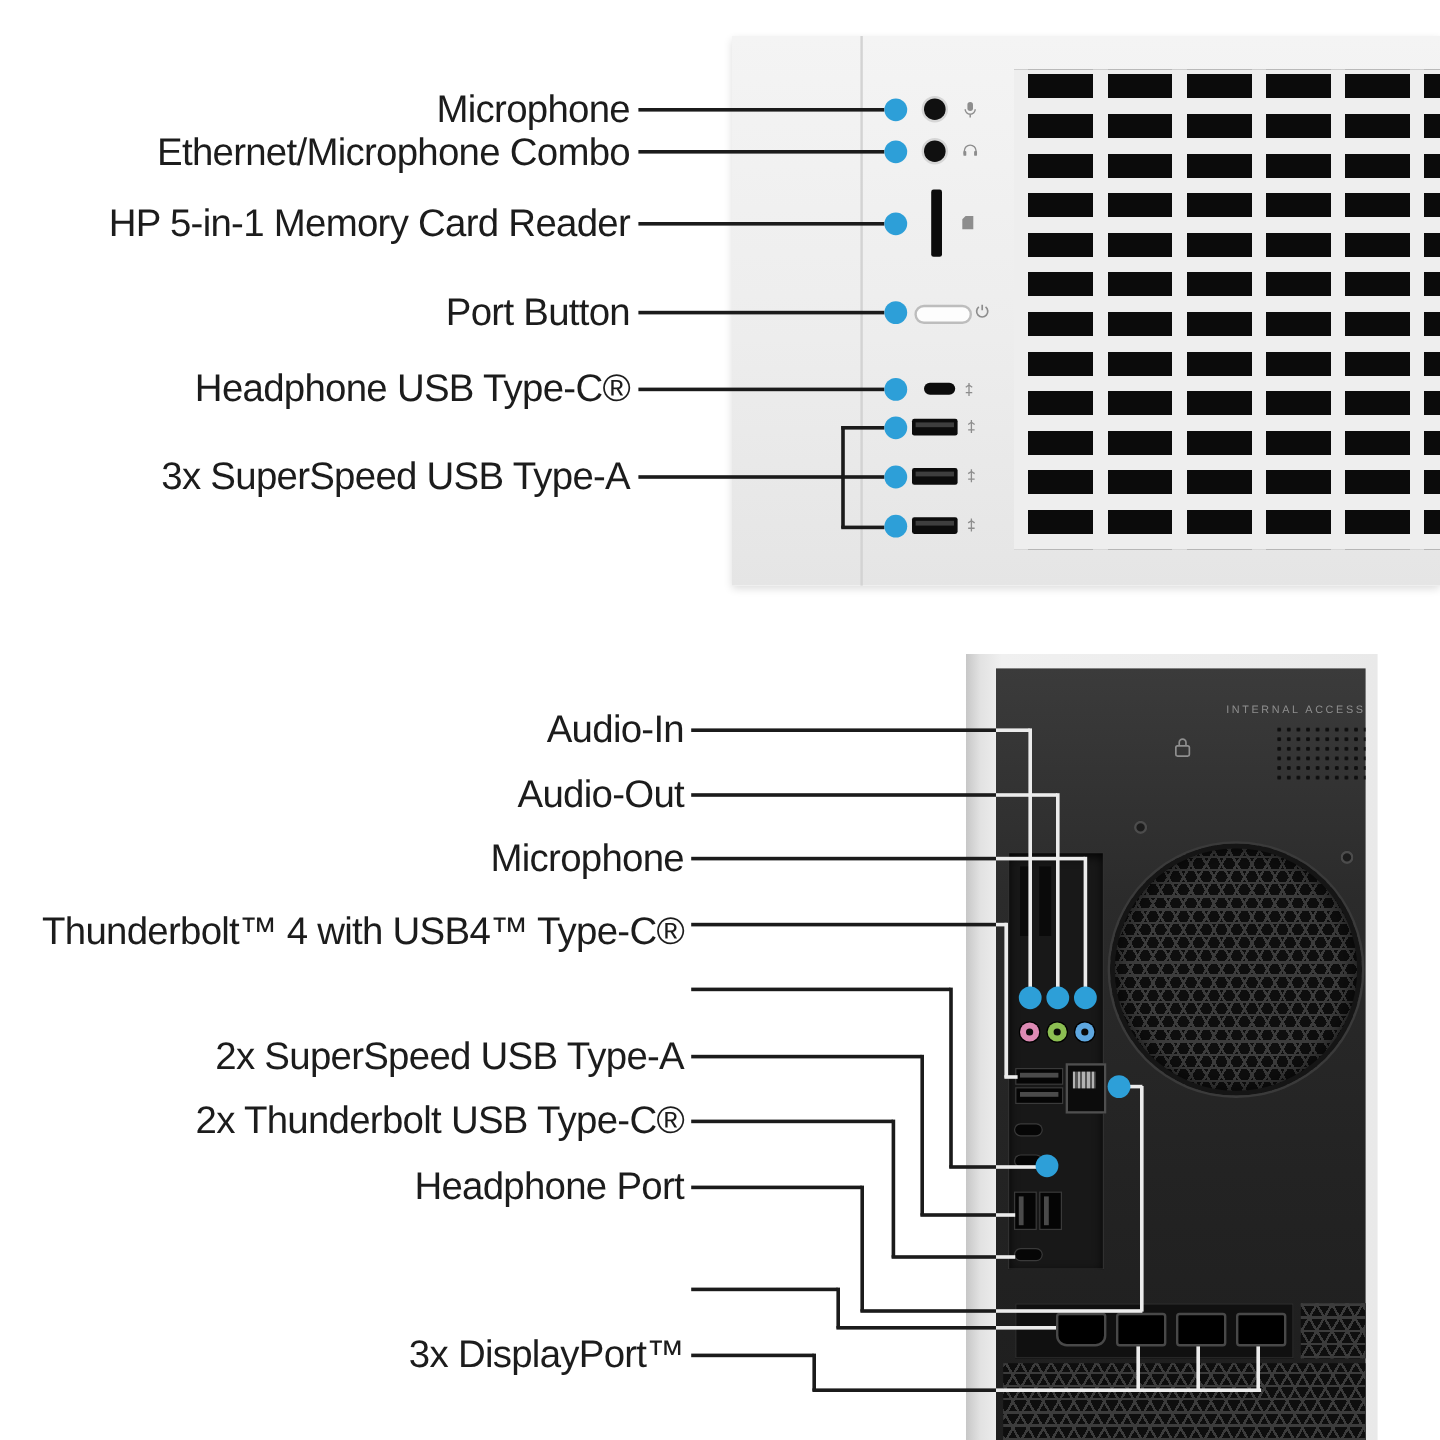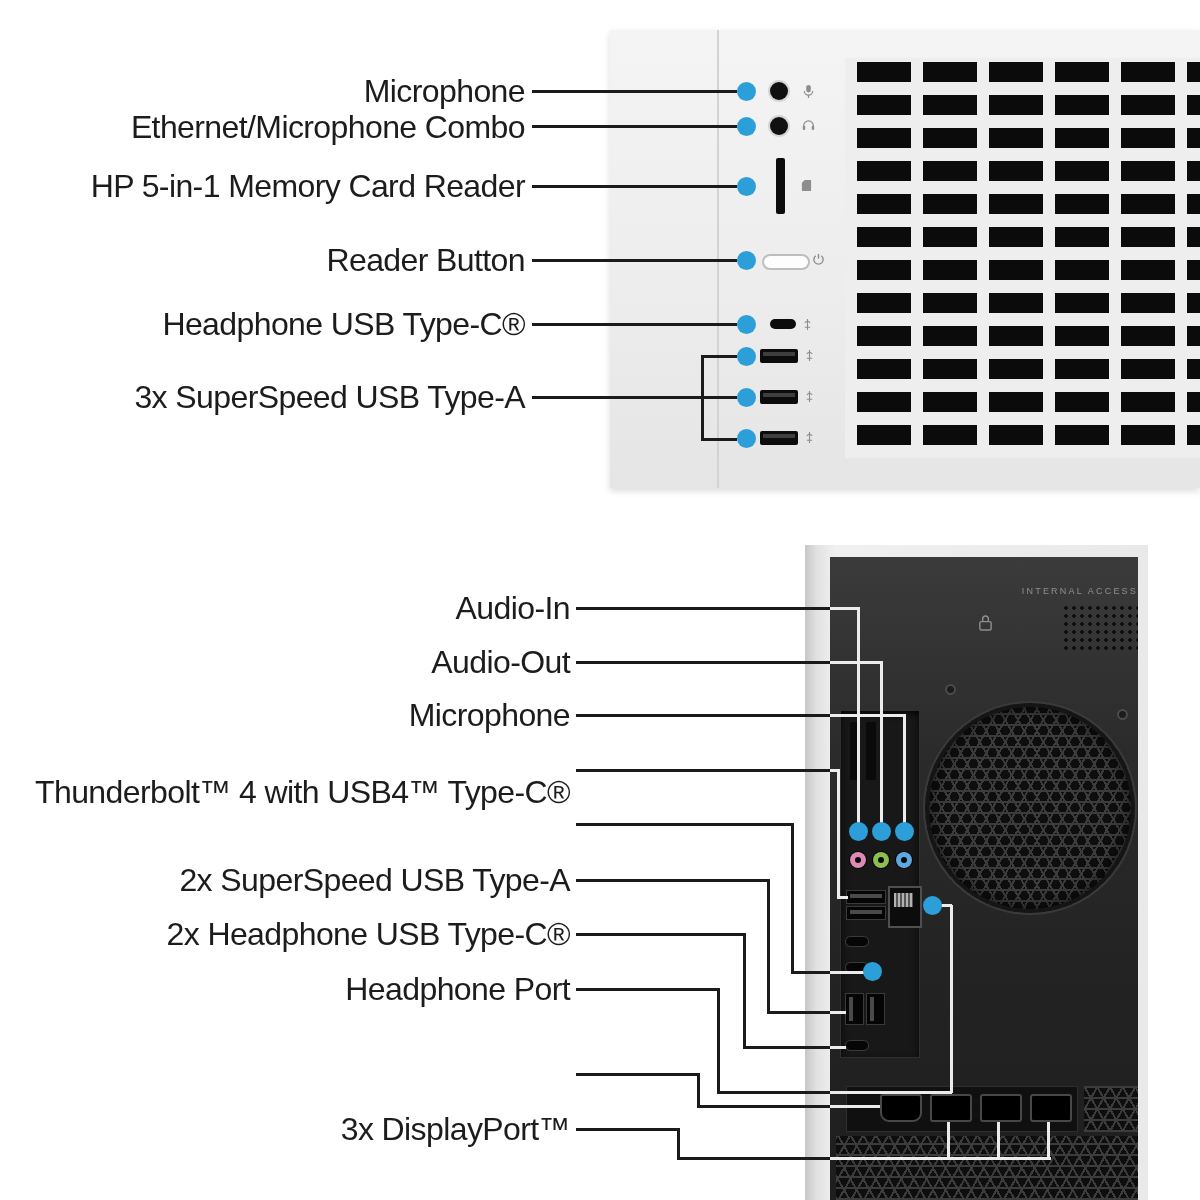--- a/index.html
+++ b/index.html
@@ -155,21 +155,21 @@
   <div class="dot" style="left:737px;top:177px"></div>
   <div class="dot" style="left:737px;top:251px"></div>
   <div class="dot" style="left:737px;top:315px"></div>
   <div class="dot" style="left:737px;top:347px"></div>
   <div class="dot" style="left:737px;top:388px"></div>
   <div class="dot" style="left:737px;top:429px"></div>
 
   <div class="label t" style="top:91px">Microphone</div>
   <div class="label t" style="top:127px">Ethernet/Microphone Combo</div>
   <div class="label t" style="top:186px">HP 5-in-1 Memory Card Reader</div>
-  <div class="label t" style="top:260px">Reader Button</div>
+  <div class="label t" style="top:260px">Port Button</div>
   <div class="label t" style="top:324px">Headphone USB Type-C®</div>
   <div class="label t" style="top:397px">3x SuperSpeed USB Type-A</div>
 
   <div class="tower-shell"></div>
   <div class="rear-panel"></div>
   <div class="internal-access">INTERNAL ACCESS</div>
   <div class="grille-dots"></div>
   <span class="icon" style="left:978px;top:614px">
     <svg viewBox="0 0 16 19" width="15" height="18">
         <rect x="2" y="8" width="12" height="9" rx="1.5" stroke="#8f8f8f" fill="none" stroke-width="1.5"></rect>
@@ -258,19 +258,19 @@
 
   <div class="dot" style="left:849px;top:822px"></div>
   <div class="dot" style="left:872px;top:822px"></div>
   <div class="dot" style="left:895px;top:822px"></div>
   <div class="dot" style="left:863px;top:962px"></div>
   <div class="dot" style="left:923px;top:896px"></div>
 
   <div class="label b" style="top:608px">Audio-In</div>
   <div class="label b" style="top:662px">Audio-Out</div>
   <div class="label b" style="top:715px">Microphone</div>
-  <div class="label b" style="top:792px">Thunderbolt™ 4 with USB4™ Type-C®</div>
+  <div class="label b" style="top:776px">Thunderbolt™ 4 with USB4™ Type-C®</div>
   <div class="label b" style="top:880px">2x SuperSpeed USB Type-A</div>
-  <div class="label b" style="top:934px">2x Headphone USB Type-C®</div>
+  <div class="label b" style="top:934px">2x Thunderbolt USB Type-C®</div>
   <div class="label b" style="top:989px">Headphone Port</div>
   <div class="label b" style="top:1129px">3x DisplayPort™</div>
 
 </div>
 
 </body></html>

